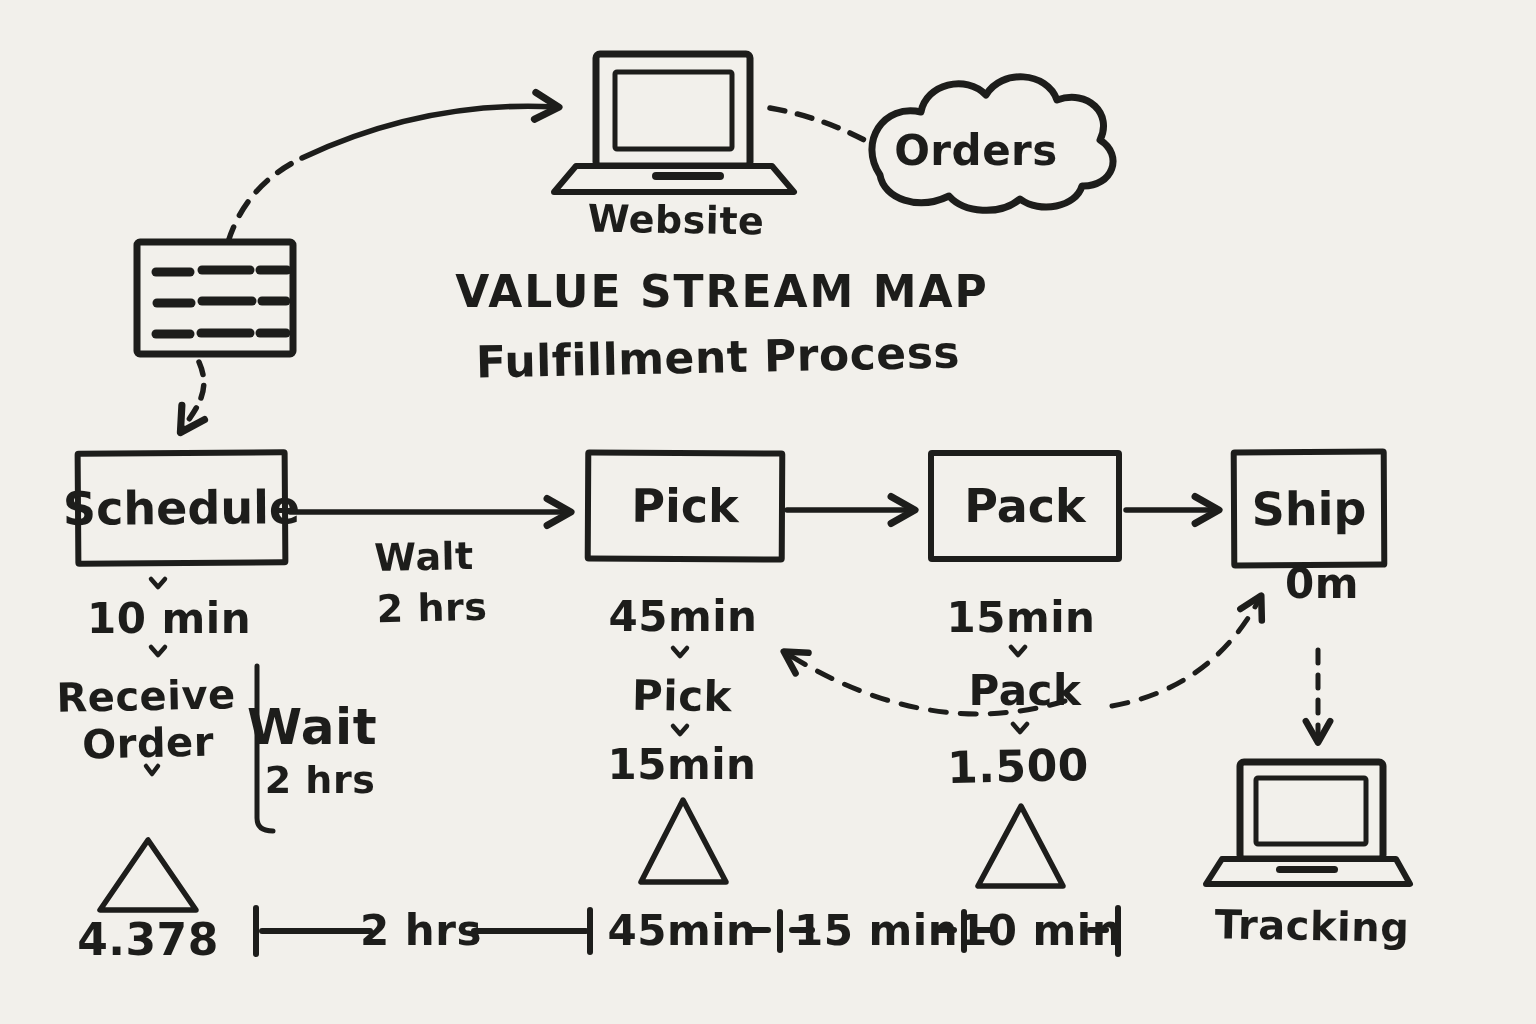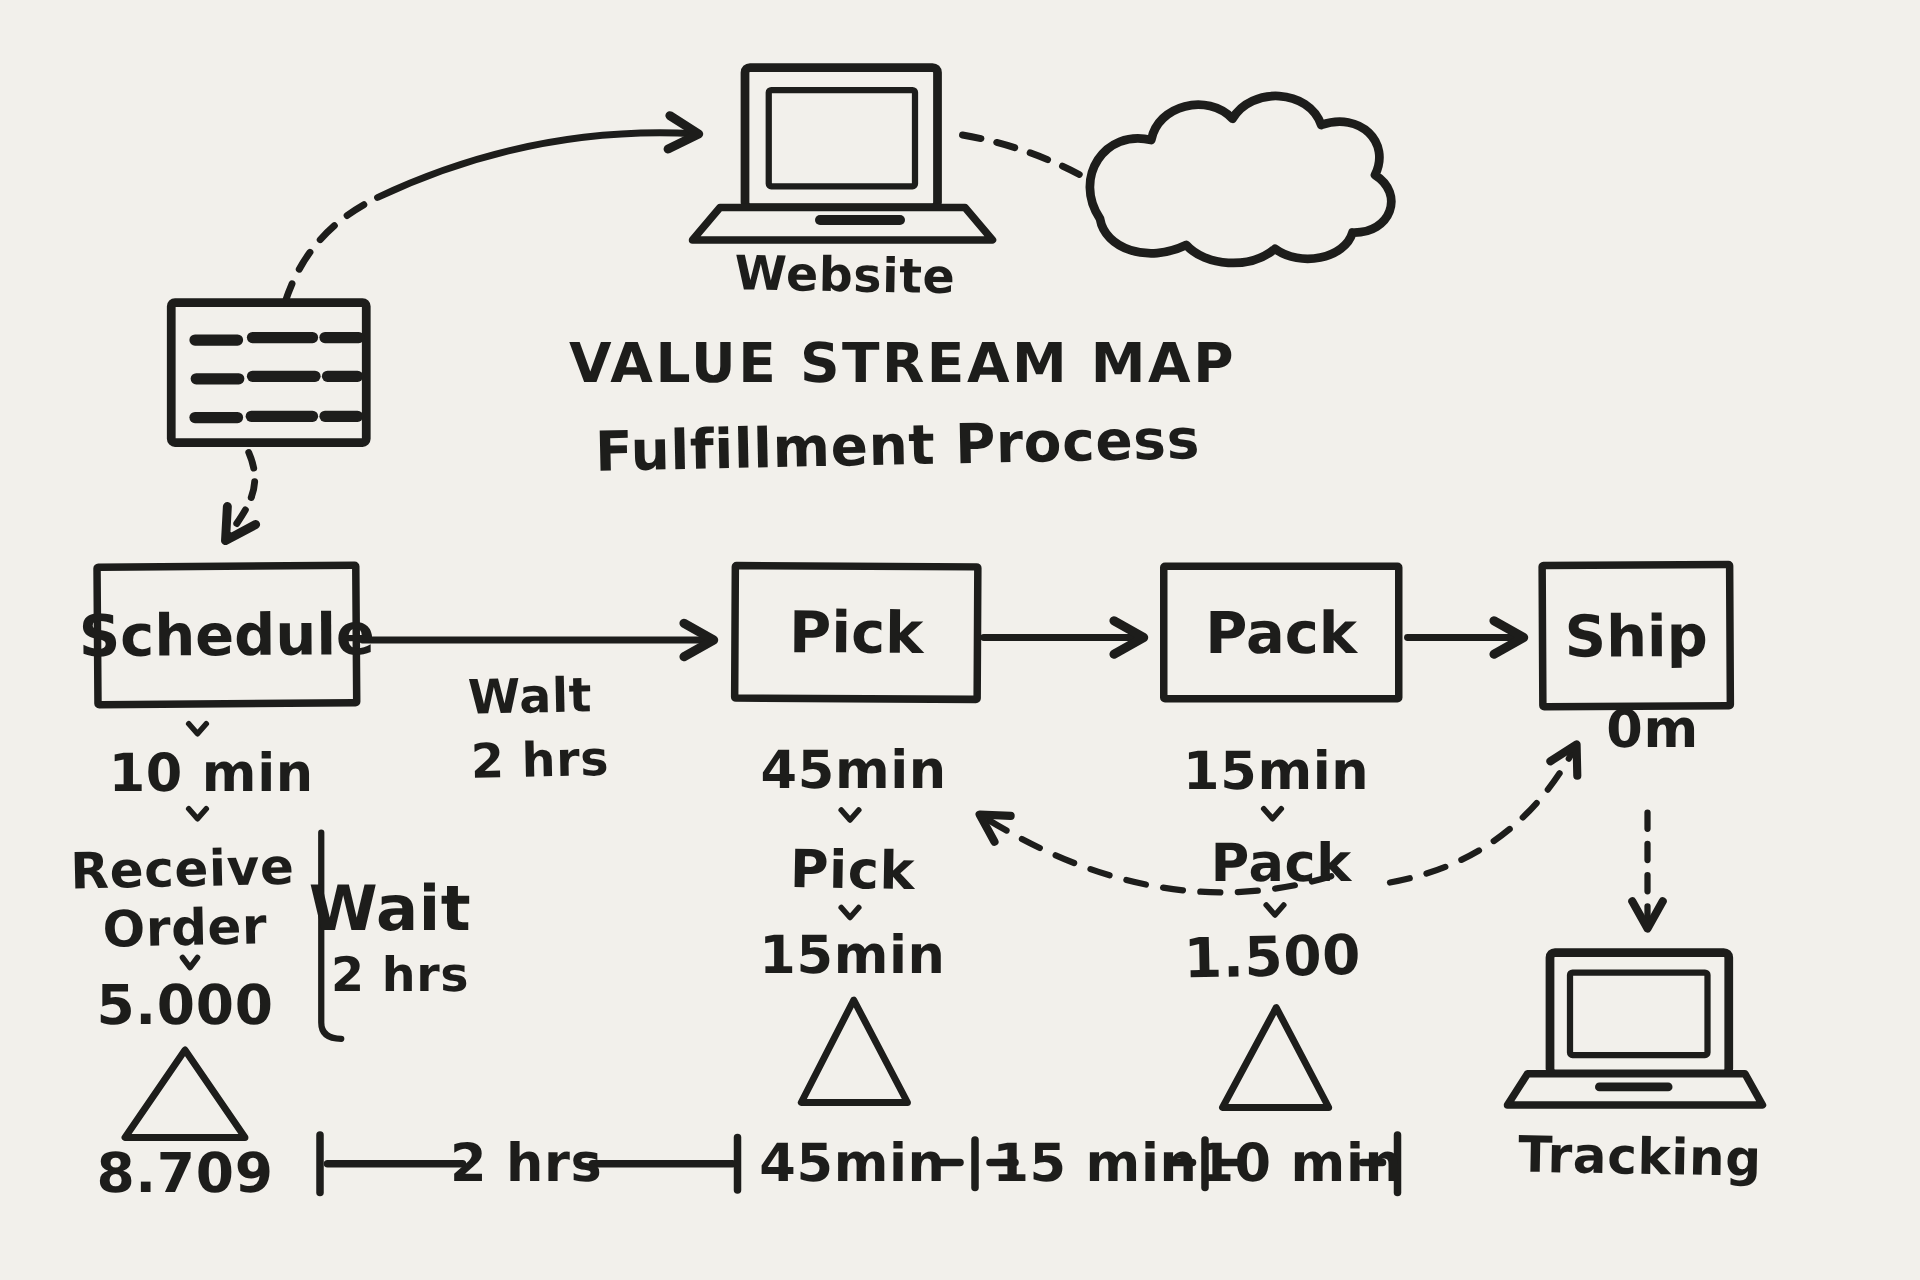--- a/index.html
+++ b/index.html
@@ -150,31 +150,31 @@
     <span>Pack</span>
   </div>
   <div class="pbox" style="left:1231px;top:449px;width:144px;height:107px;transform:rotate(-0.3deg);">
     <span>Ship</span>
   </div>
 
   <div class="t title" style="left:722px;top:291px;">VALUE STREAM MAP</div>
   <div class="t subtitle r1" style="left:718px;top:357px;">Fulfillment Process</div>
 
   <div class="t r2" style="left:676px;top:220px;font-size:38px;">Website</div>
+  <div class="t" style="left:976px;top:150px;font-size:42px;">Orders</div>
 
   <div class="t r1" style="left:424px;top:557px;font-size:38px;">Walt</div>
   <div class="t r1" style="left:432px;top:608px;font-size:38px;">2 hrs</div>
 
   <div class="t" style="left:169px;top:618px;font-size:42px;">10 min</div>
   <div class="t r1" style="left:146px;top:696px;font-size:40px;">Receive</div>
   <div class="t r1" style="left:148px;top:743px;font-size:40px;">Order</div>
-  <div class="t" style="left:148px;top:805px;font-size:44px;">5.000</div>
   <div class="t" style="left:312px;top:727px;font-size:50px;">Wait</div>
   <div class="t" style="left:320px;top:780px;font-size:38px;">2 hrs</div>
-  <div class="t" style="left:148px;top:939px;font-size:44px;">8.709</div>
+  <div class="t" style="left:148px;top:939px;font-size:44px;">4.378</div>
 
   <div class="t" style="left:683px;top:616px;font-size:42px;">45min</div>
   <div class="t r2" style="left:682px;top:696px;font-size:42px;">Pick</div>
   <div class="t" style="left:682px;top:764px;font-size:42px;">15min</div>
 
   <div class="t" style="left:1021px;top:617px;font-size:42px;">15min</div>
   <div class="t" style="left:1025px;top:690px;font-size:42px;">Pack</div>
   <div class="t r1" style="left:1018px;top:766px;font-size:44px;">1.500</div>
 
   <div class="t" style="left:1322px;top:583px;font-size:42px;">0m</div>

